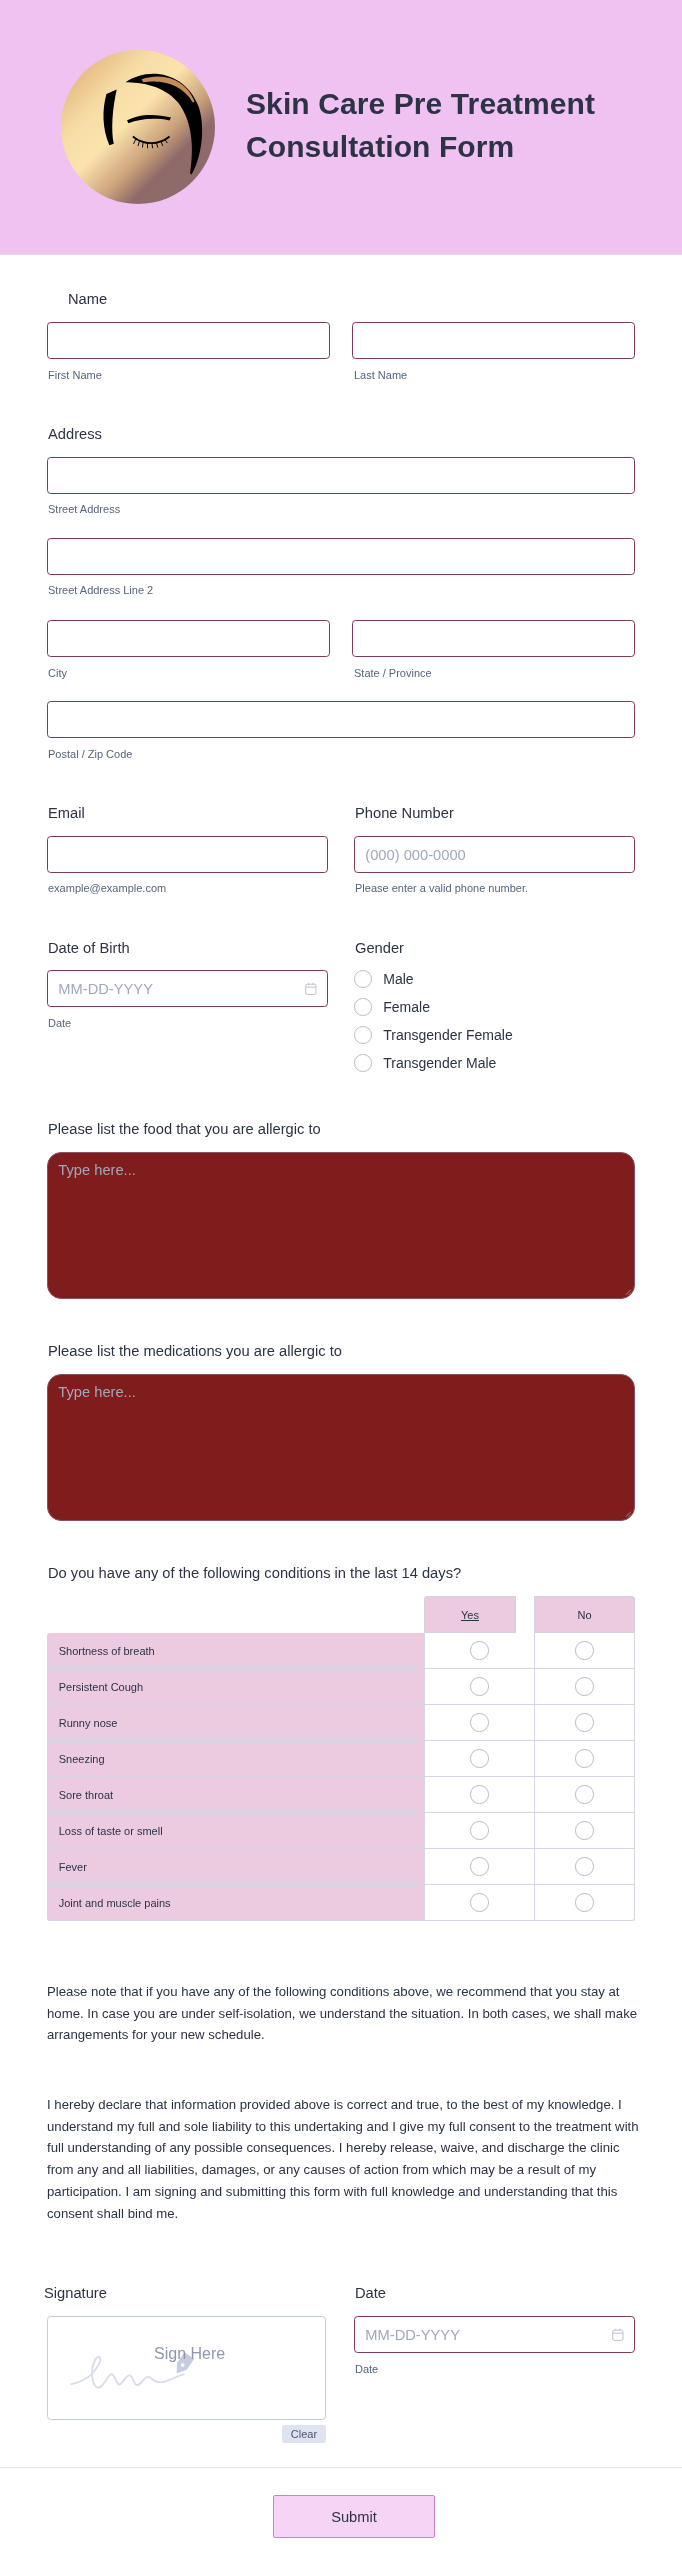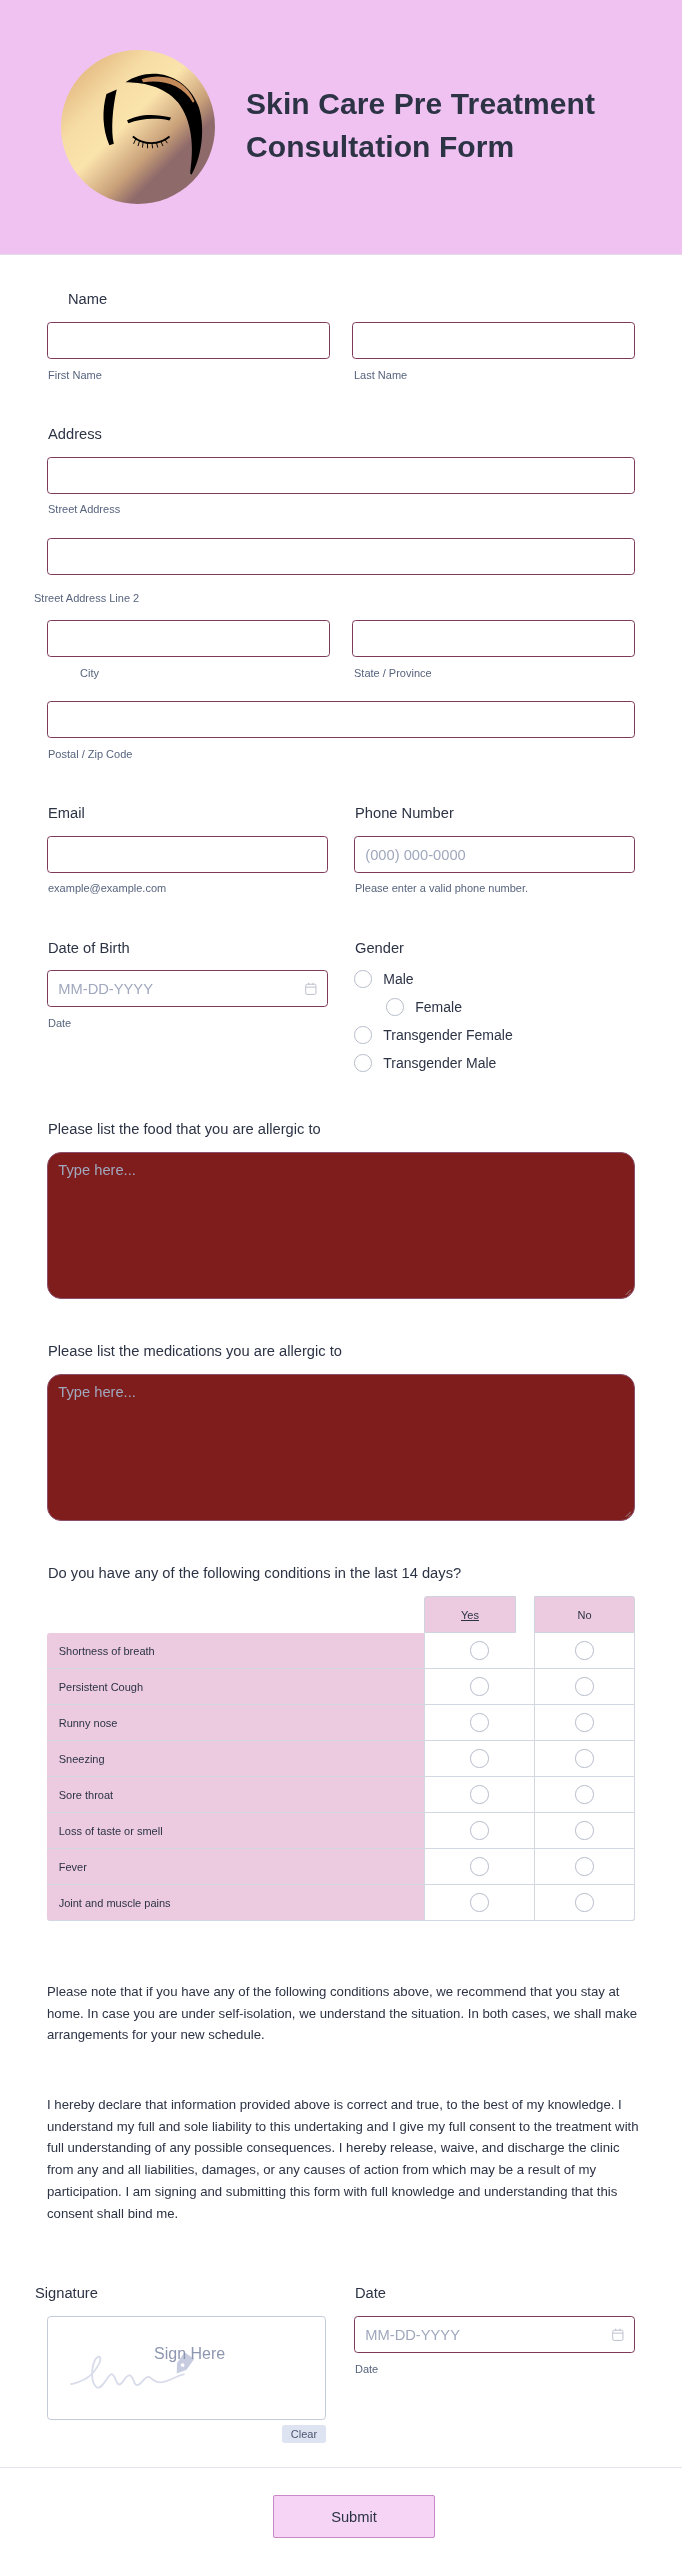--- a/index.html
+++ b/index.html
@@ -71,23 +71,23 @@
   <div class="label" style="left:48px;top:291px;margin-left:20px;">Name</div>
   <div class="input" style="left:47px;top:322px;width:283px;"></div>
   <div class="sublabel" style="left:48px;top:369px;">First Name</div>
   <div class="input" style="left:352px;top:322px;width:283px;"></div>
   <div class="sublabel" style="left:354px;top:369px;">Last Name</div>
 
   <div class="label" style="left:48px;top:426px;">Address</div>
   <div class="input" style="left:47px;top:457px;width:588px;"></div>
   <div class="sublabel" style="left:48px;top:503px;">Street Address</div>
   <div class="input" style="left:47px;top:538px;width:588px;"></div>
-  <div class="sublabel" style="left:34px;top:584px;margin-top:8px;">Street Address Line 2</div>
+  <div class="sublabel" style="left:48px;top:584px;">Street Address Line 2</div>
   <div class="input" style="left:47px;top:620px;width:283px;"></div>
-  <div class="sublabel" style="left:48px;top:667px;margin-left:32px;">City</div>
+  <div class="sublabel" style="left:48px;top:667px;">City</div>
   <div class="input" style="left:352px;top:620px;width:283px;"></div>
   <div class="sublabel" style="left:354px;top:667px;">State / Province</div>
   <div class="input" style="left:47px;top:701px;width:588px;"></div>
   <div class="sublabel" style="left:48px;top:748px;">Postal / Zip Code</div>
 
   <div class="label" style="left:48px;top:805px;">Email</div>
   <div class="input" style="left:47px;top:836px;width:281px;"></div>
   <div class="sublabel" style="left:48px;top:882px;">example@example.com</div>
   <div class="label" style="left:355px;top:805px;">Phone Number</div>
   <div class="input" style="left:354px;top:836px;width:281px;">
@@ -105,21 +105,21 @@
       <line x1="11" y1="1" x2="11" y2="4" stroke="#b9bfcc" stroke-width="1.3"></line>
     </svg>
   </div>
   <div class="sublabel" style="left:48px;top:1017px;">Date</div>
 
   <div class="label" style="left:355px;top:940px;">Gender</div>
   <div class="radio" style="left:354px;top:970px;">
     <span class="radio-circle"></span>
     <span class="radio-label">Male</span>
   </div>
-  <div class="radio" style="left:354px;top:998px;margin-left:32px;">
+  <div class="radio" style="left:354px;top:998px;">
     <span class="radio-circle"></span>
     <span class="radio-label">Female</span>
   </div>
   <div class="radio" style="left:354px;top:1026px;">
     <span class="radio-circle"></span>
     <span class="radio-label">Transgender Female</span>
   </div>
   <div class="radio" style="left:354px;top:1054px;">
     <span class="radio-circle"></span>
     <span class="radio-label">Transgender Male</span>
@@ -218,21 +218,21 @@
         </div>
       <div class="mcell" style="top:289px;left:487px;width:101px;border-right:0.7px solid #d3d7e2;border-bottom-right-radius:2.9px;">
           <span class="radio-circle"></span>
         </div>
     </div>
   </div>
 
   <div class="para" style="top:1981px;">Please note that if you have any of the following conditions above, we recommend that you stay at home. In case you are under self-isolation, we understand the situation. In both cases, we shall make arrangements for your new schedule.</div>
   <div class="para" style="top:2094px;">I hereby declare that information provided above is correct and true, to the best of my knowledge. I understand my full and sole liability to this undertaking and I give my full consent to the treatment with full understanding of any possible consequences. I hereby release, waive, and discharge the clinic from any and all liabilities, damages, or any causes of action from which may be a result of my participation. I am signing and submitting this form with full knowledge and understanding that this consent shall bind me.</div>
 
-  <div class="label" style="left:35px;top:2285px;">Signature</div>
+  <div class="label" style="left:44px;top:2285px;">Signature</div>
   <div class="sig-box">
     <svg width="279" height="104" viewBox="0 0 380 142" style="position:absolute;left:0;top:0;">
       <path d="M30 92 C50 88 60 80 68 66 C74 56 70 50 64 58 C58 70 58 90 66 96 C74 100 80 80 86 78 C92 78 92 94 98 92 C104 88 106 78 112 80 C118 84 116 96 124 92 C130 88 132 80 138 82 C144 86 148 92 160 88 C172 84 176 80 186 78" fill="none" stroke="#d9dcea" stroke-width="2.5"></path>
       <g transform="translate(186,48) rotate(35)">
         <path d="M0 0 L16 0 L16 18 L8 30 L0 18 Z" fill="#c7cce0"></path>
         <circle cx="8" cy="16" r="2.5" fill="#fff"></circle>
       </g>
     </svg>
     <span class="sig-text">Sign Here</span>
   </div>

